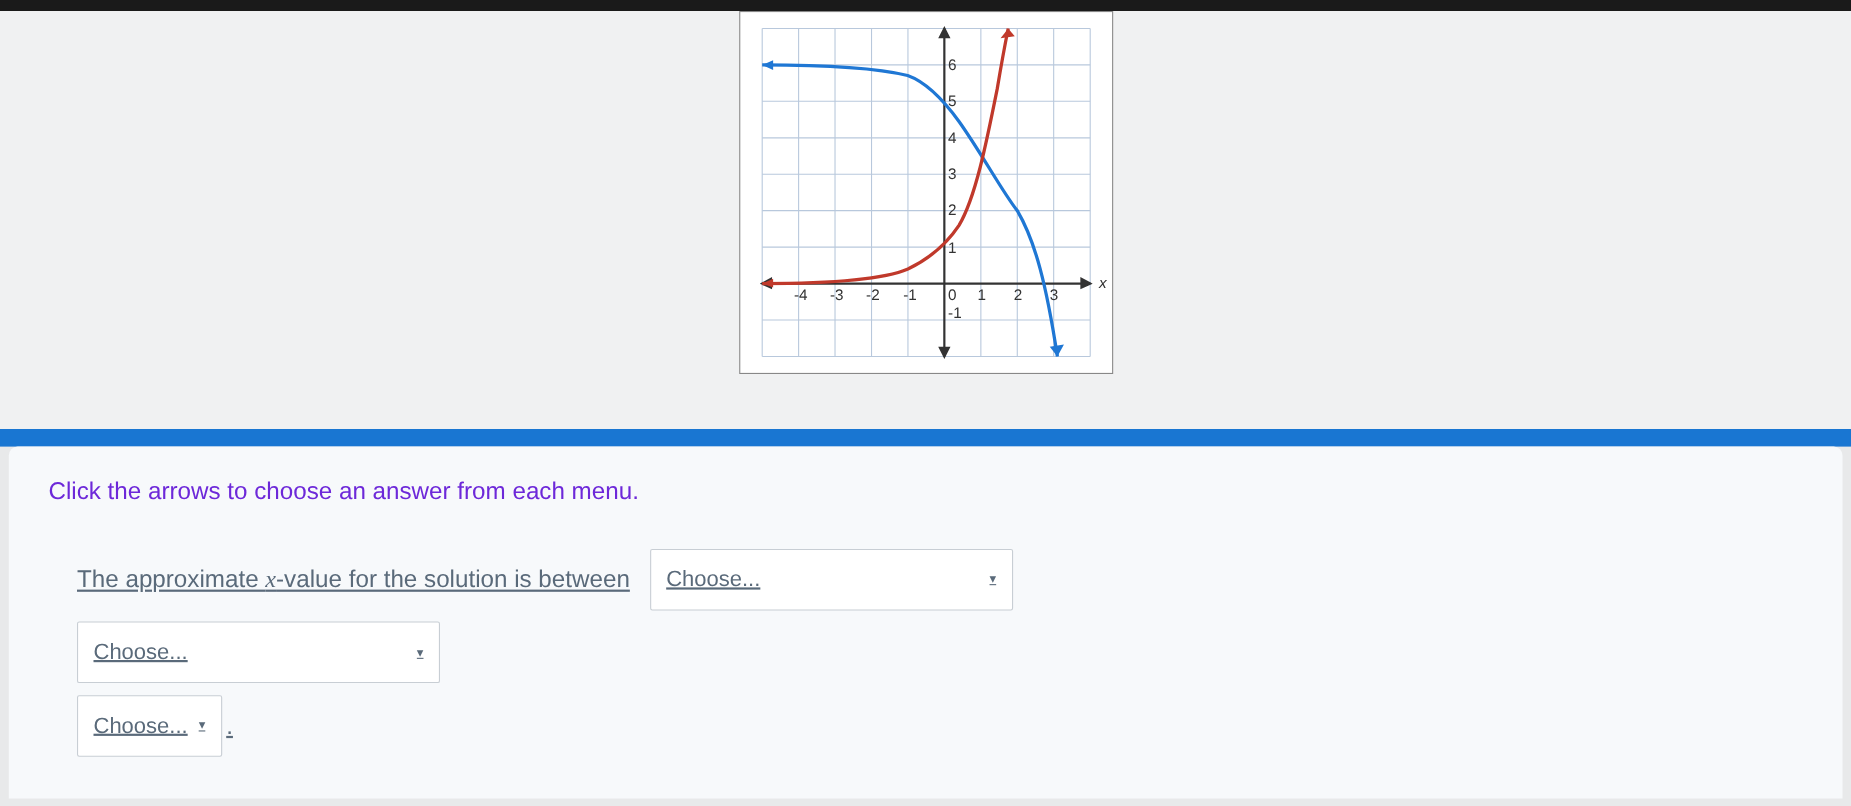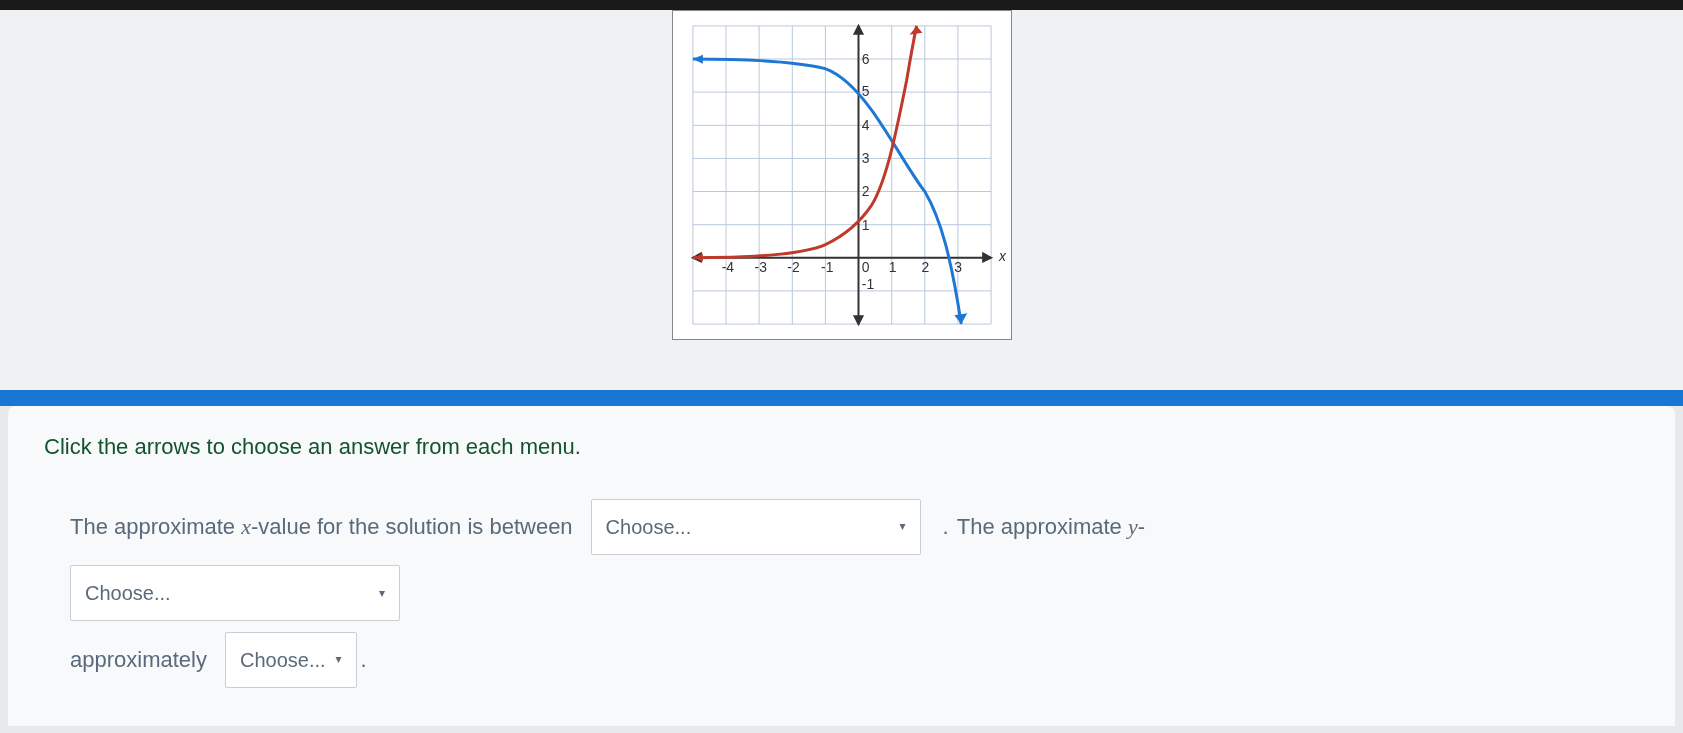--- a/index.html
+++ b/index.html
@@ -37,29 +37,30 @@
       height: 16px;
       background: #1976d2;
     }
     .question-section {
       background: #f7f9fb;
       padding: 28px 36px;
       border-radius: 8px 8px 0 0;
       margin: 0 8px;
     }
     .instruction {
-      color: #14532d;
+      color: #6d28d9;
       font-size: 22px;
       margin-bottom: 38px;
     }
     .answer-line {
       color: #5a6a7a;
       font-size: 22px;
       line-height: 2.6;
       display: block;
+      text-decoration: underline;
     }
     .answer-line .row {
       display: flex;
       align-items: center;
       flex-wrap: wrap;
       gap: 0;
       margin-bottom: 10px;
     }
     .text-seg {
       margin-right: 18px;
@@ -189,34 +190,30 @@
   <div class="answer-line indent">
 
     <div class="row">
       <span class="text-seg">
         <span>The approximate </span><span class="italic-var">x</span><span>-value for the solution is between</span>
       </span>
       <span class="dropdown">
         <span>Choose...</span>
         <span class="caret">▾</span>
       </span>
-      <span class="text-seg text-seg-left">
-        <span class="period">.</span>The approximate <span class="italic-var">y</span><span>-</span>
-      </span>
     </div>
 
     <div class="row">
       <span class="dropdown">
         <span>Choose...</span>
         <span class="caret">▾</span>
       </span>
     </div>
 
     <div class="row">
-      <span class="text-seg">approximately</span>
       <span class="dropdown small">
         <span>Choose...</span>
         <span class="caret">▾</span>
       </span>
       <span class="period text-seg-left">.</span>
     </div>
 
   </div>
 </div>
 

